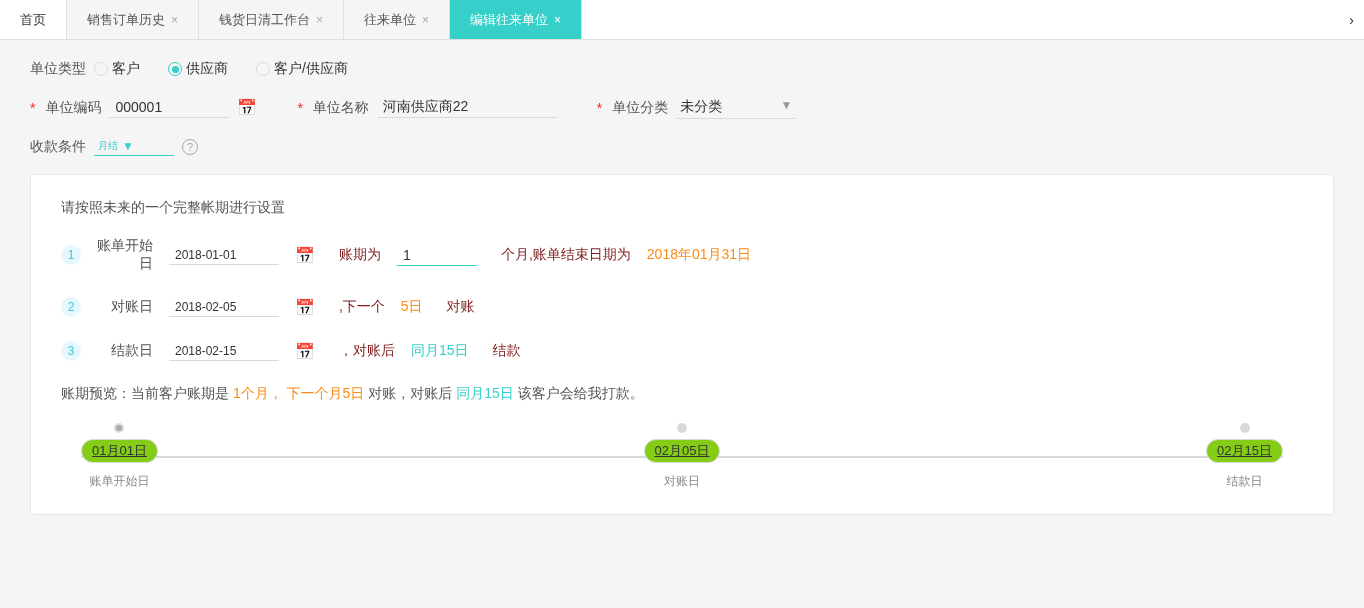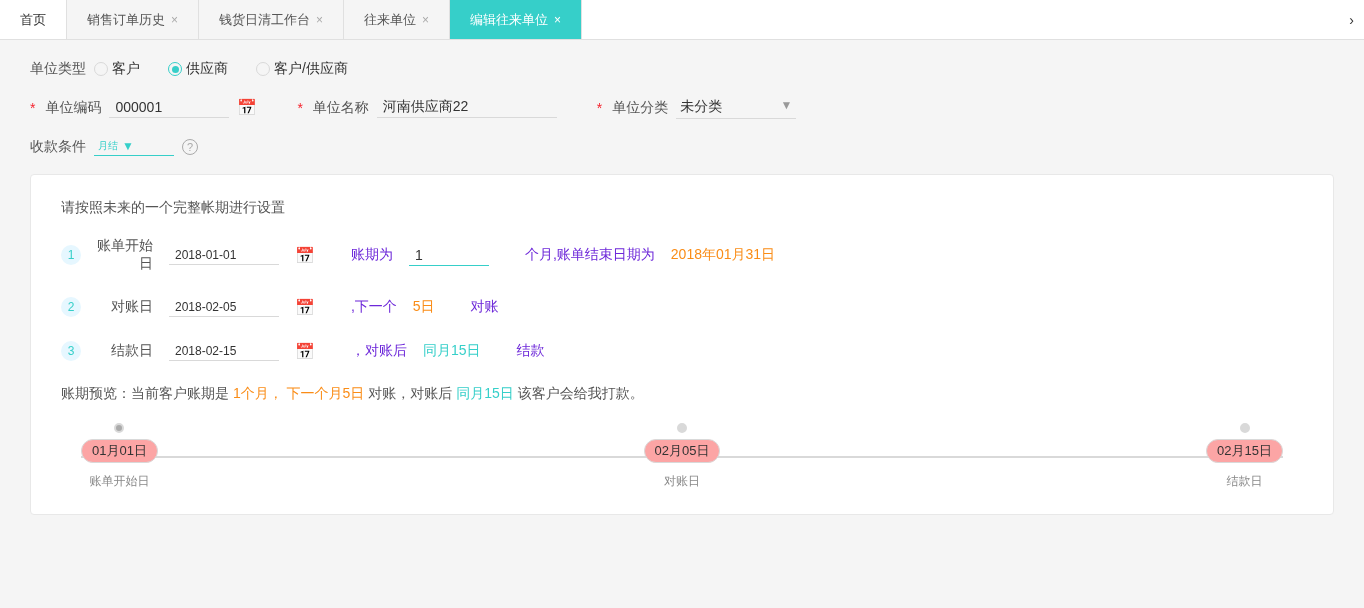--- a/index.html
+++ b/index.html
@@ -219,22 +219,22 @@
       border: none;
       border-bottom: 1px solid #d9d9d9;
       padding: 2px 6px;
       font-size: 12px;
       color: #333;
       width: 110px;
       outline: none;
       background: transparent;
     }
     .step-text {
-      color: #6d28d9;
-      margin-left: 20px;
+      color: #7f1d1d;
+      margin-left: 8px;
     }
     .step-period-input {
       border: none;
       border-bottom: 1.5px solid #36cfc9;
       padding: 2px 6px;
       font-size: 14px;
       color: #333;
       width: 80px;
       outline: none;
       background: transparent;
@@ -291,27 +291,28 @@
       width: 10px;
       height: 10px;
       border-radius: 50%;
       background: #d9d9d9;
       border: 2px solid #d9d9d9;
     }
     .tl-dot.start {
       background: #aaa;
     }
     .tl-badge {
-      background: #fca5a5;
+      background: #84cc16;
       border: 1px solid #d9d9d9;
       border-radius: 20px;
       padding: 2px 10px;
       font-size: 13px;
       color: #333;
       white-space: nowrap;
+      text-decoration: underline;
     }
     .tl-sub {
       font-size: 12px;
       color: #888;
       margin-top: 4px;
     }
   </style>
 </head>
 <body>
 

